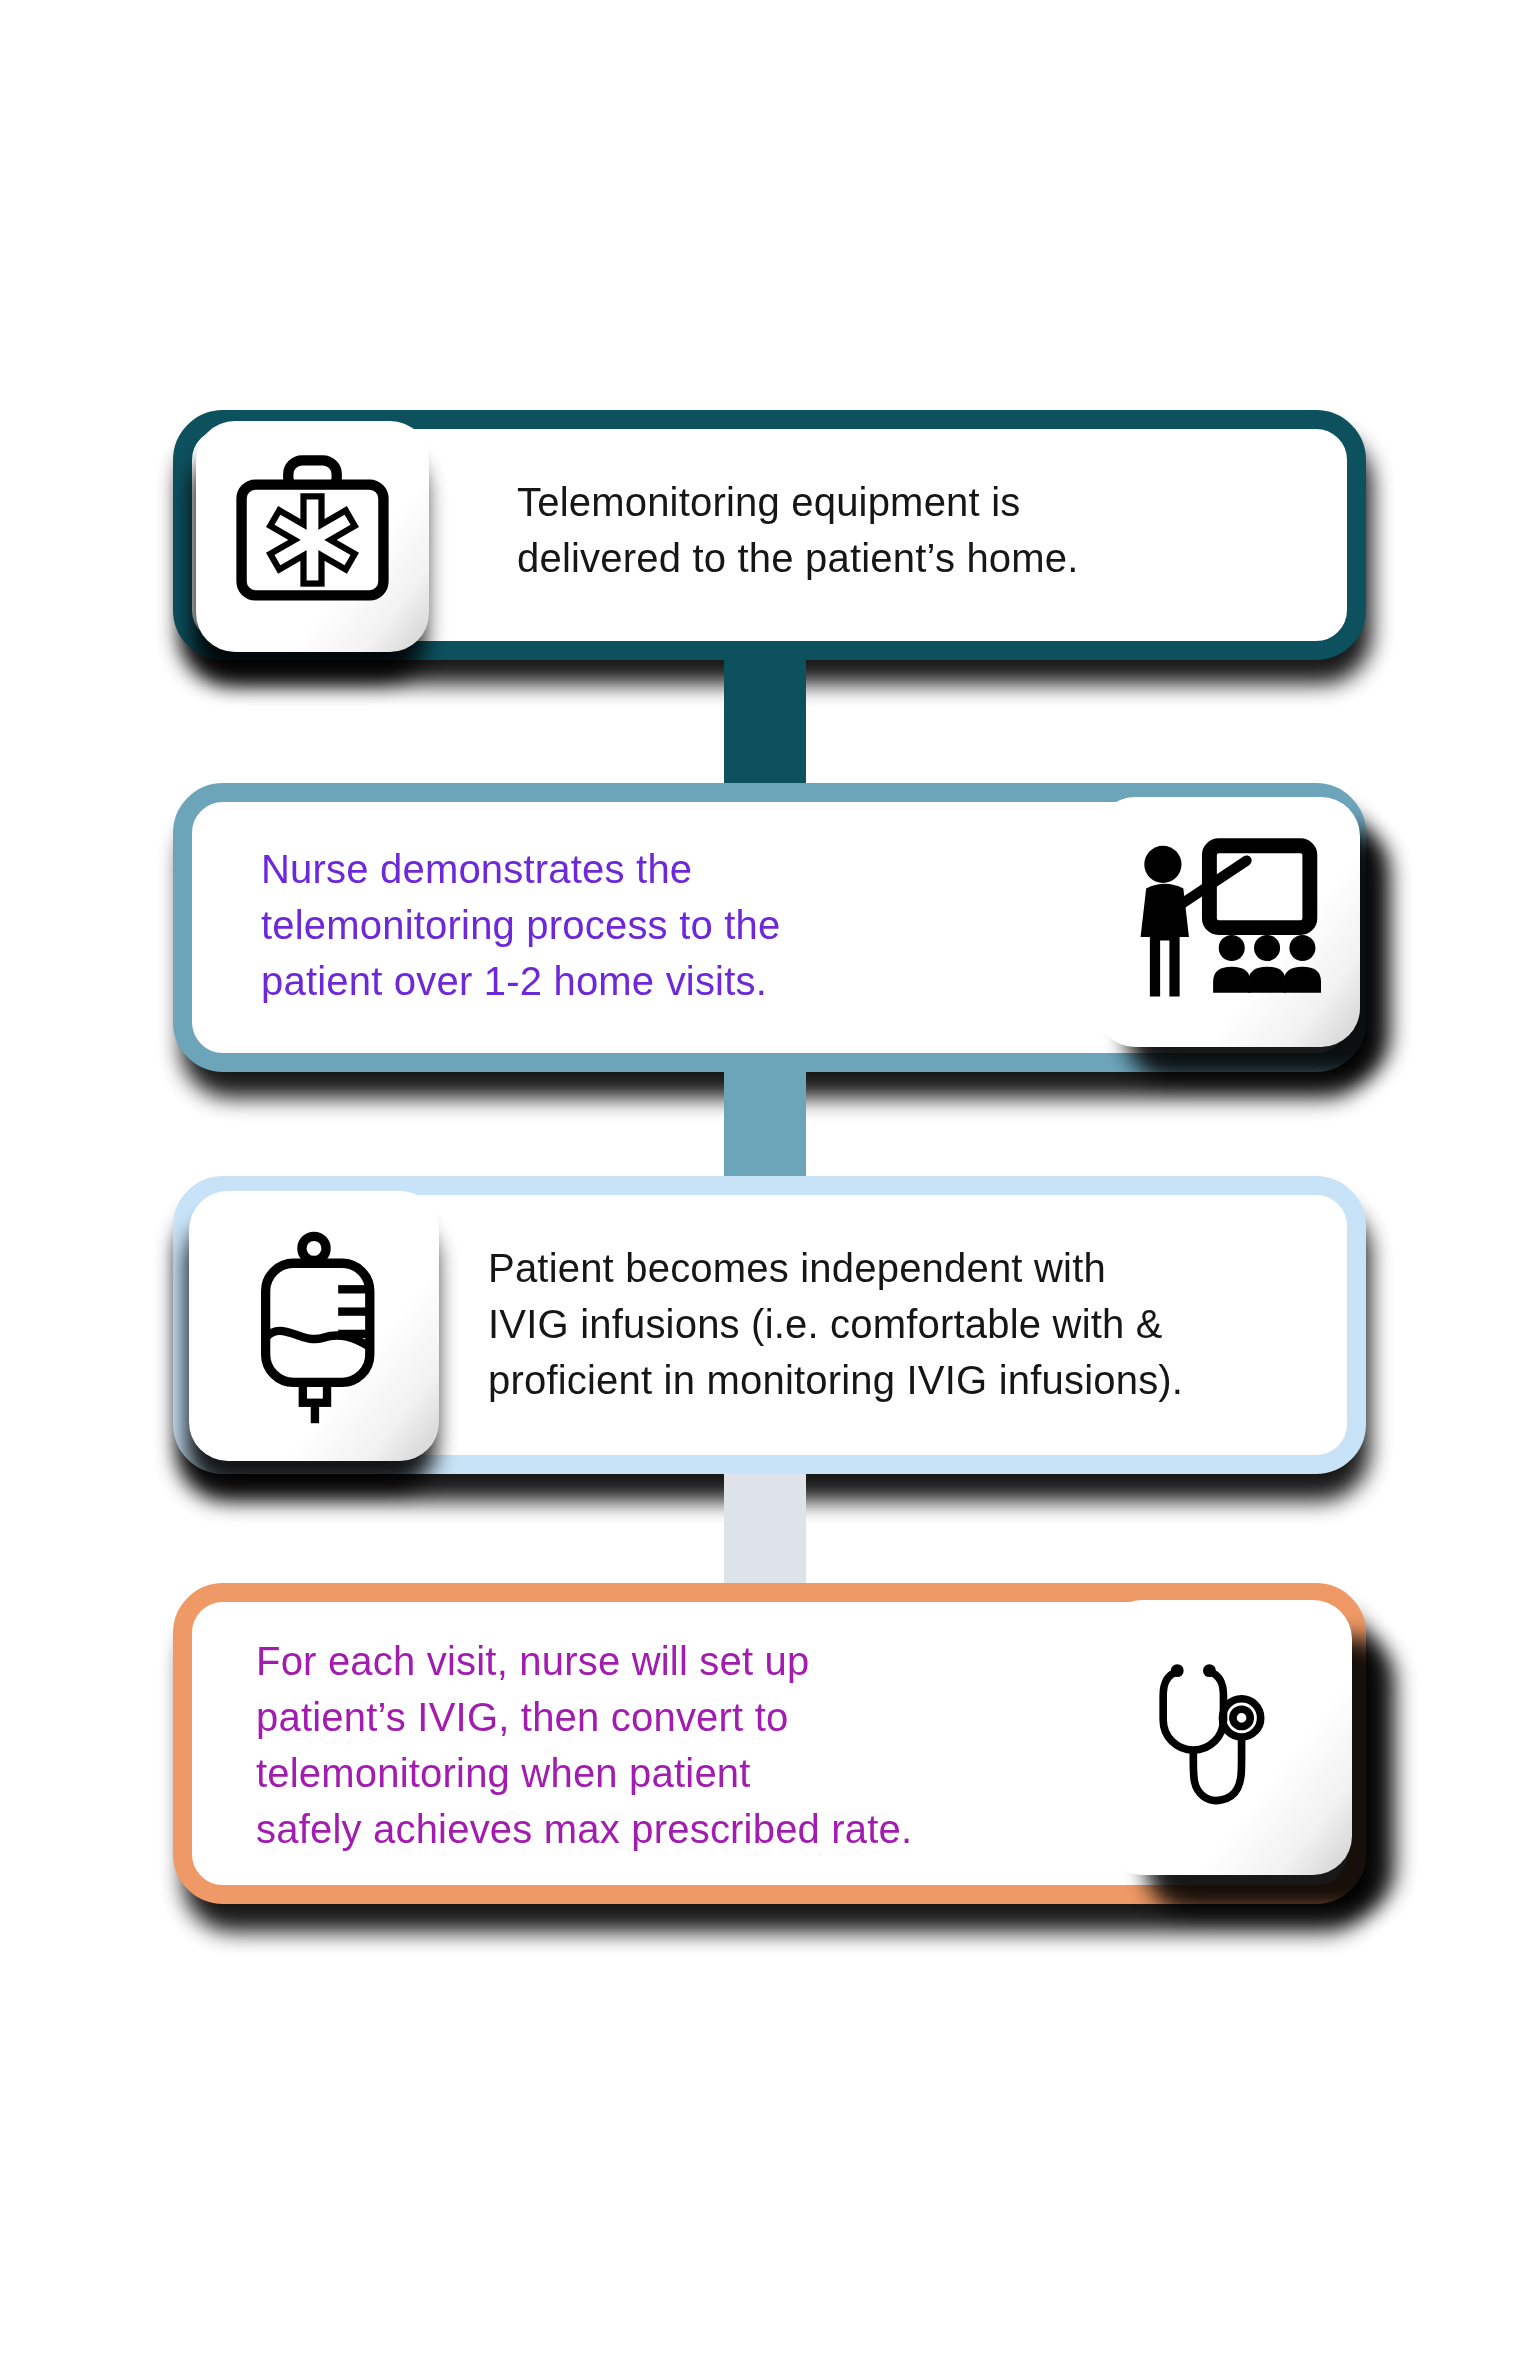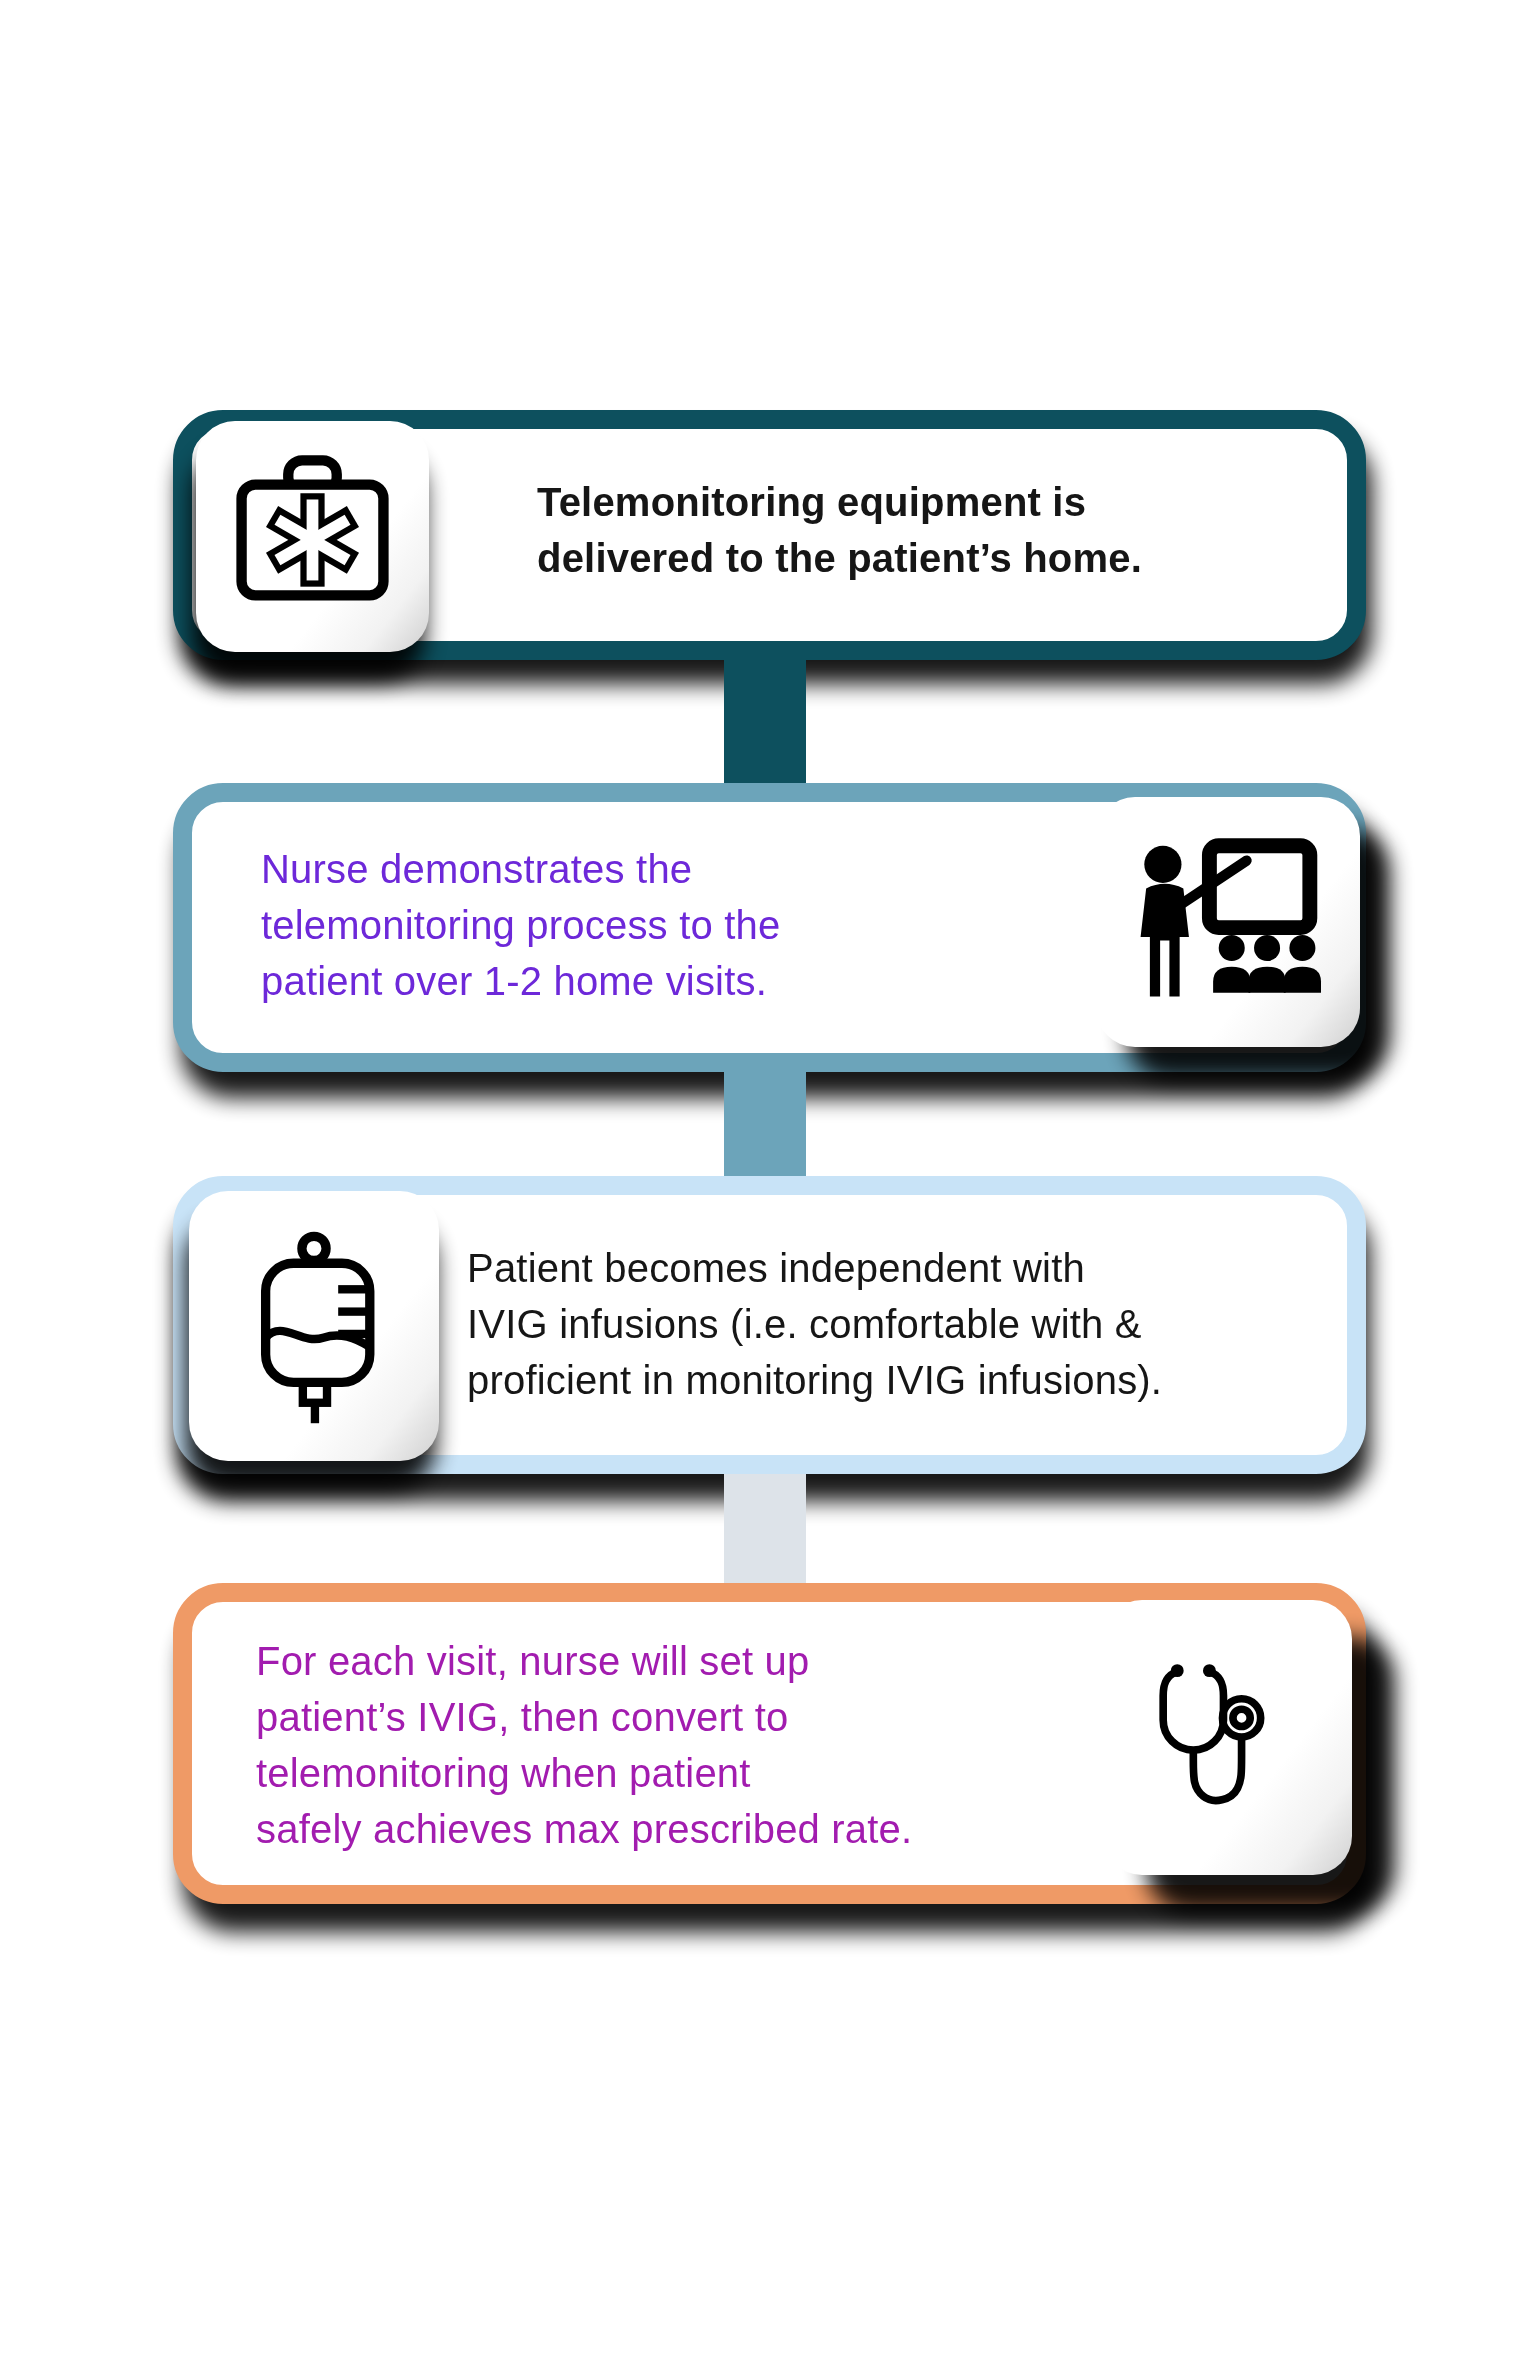--- a/index.html
+++ b/index.html
@@ -52,23 +52,23 @@
   .card.c2{left:1096px;top:797px;width:264px;height:250px;}
   .card.c3{left:189px;top:1191px;width:250px;height:270px;}
   .card.c4{left:1103px;top:1600px;width:249px;height:275px;}
   
   .step-text{
     position:absolute;z-index:5;
     font-size:40px;line-height:56px;font-weight:400;
     white-space:pre-line;
     letter-spacing:0.2px;
   }
-  .t1{left:537px;top:474px;font-weight:bold;}
+  .t1{left:517px;top:474px;}
   .t2{left:261px;top:841px;}
-  .t3{left:467px;top:1240px;}
+  .t3{left:488px;top:1240px;}
   .t4{left:256px;top:1633px;}
   .icon-svg{display:block;}
 </style>
 </head>
 <body>
 
 <div class="canvas">
 
   <div class="connector c1" style="background: rgb(13, 80, 94);"></div>
   <div class="connector c2" style="background: rgb(108, 164, 186);"></div>

